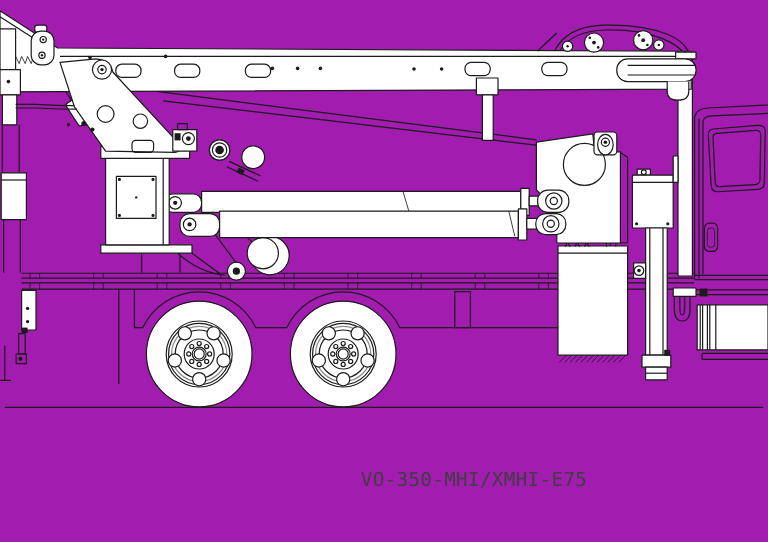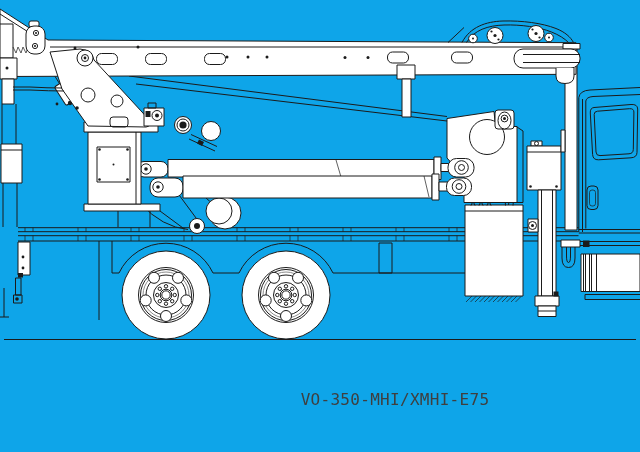--- a/index.html
+++ b/index.html
@@ -1,17 +1,17 @@
 <!DOCTYPE html>
 <html><head>
 <meta charset="utf-8">
 <style>
   html,body{margin:0;padding:0;background:#ffffff;}
   body{width:640px;height:452px;overflow:hidden;font-family:"DejaVu Sans Mono",monospace;}
-  .canvas{position:relative;width:640px;height:452px;background:#0ea5e9;}
+  .canvas{position:relative;width:640px;height:452px;background:#a21caf;}
   svg{display:block;}
   svg *{stroke:#1b1b1b;stroke-width:1;fill:none;stroke-linejoin:round;stroke-linecap:butt;}
   .w{fill:#ffffff;}
   .k{fill:#1b1b1b;stroke:none;}
   .g{stroke:#8c8c8c;}
   .t05{stroke-width:.7;}
   text{stroke:none;fill:#3f3f3f;font-family:"DejaVu Sans Mono",monospace;font-size:16px;letter-spacing:.3px;}
 </style>
 </head>
 <body>

